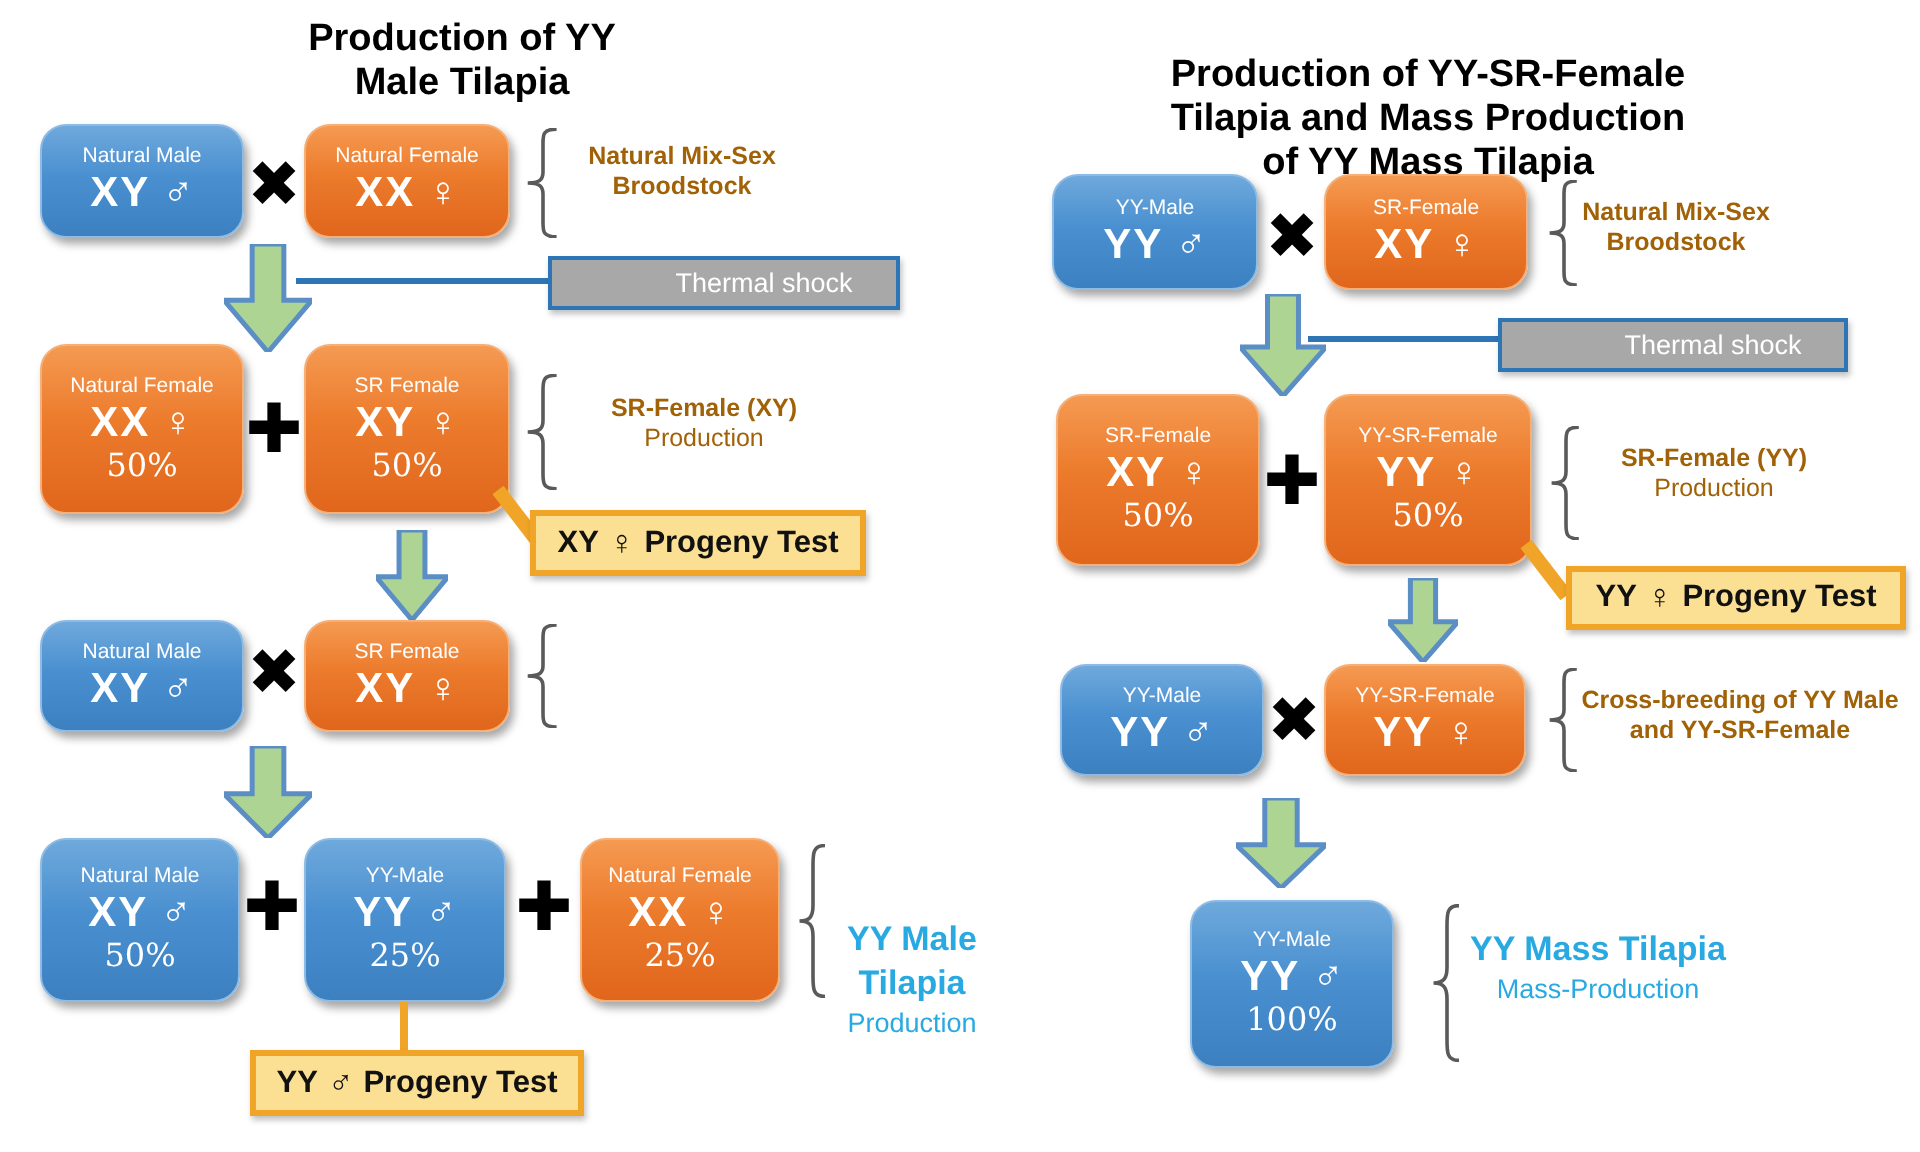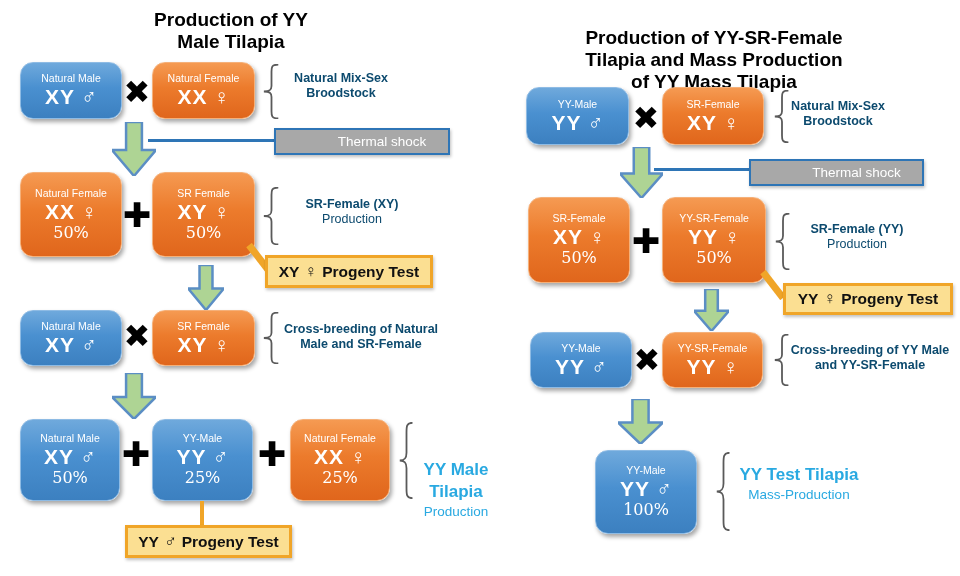--- a/index.html
+++ b/index.html
@@ -21,21 +21,21 @@
 
   .op { position:absolute; color:#000; font-weight:bold; text-align:center;
         font-family:"DejaVu Sans",sans-serif; }
 
   .arrow { position:absolute; }
   .arrow svg { display:block; width:100%; height:100%; }
 
   .brace { position:absolute; }
   .brace svg { display:block; width:100%; height:100%; }
 
-  .ann { position:absolute; text-align:center; color:#0c4a6e; font-size:12.5px;
+  .ann { position:absolute; text-align:center; color:#a16207; font-size:12.5px;
          font-weight:bold; line-height:1.2; }
   .ann .sub { font-weight:normal; }
   .ann-cyan { position:absolute; text-align:center; color:#29a9e1; line-height:1.3; }
   .ann-cyan .big { font-size:17px; font-weight:bold; }
   .ann-cyan .sub { font-size:13.5px; font-weight:normal; }
 
   .thermal { position:absolute; background:#a8a8a8; border:2.5px solid #2e75b6; color:#fff;
              font-size:13.5px; display:flex; align-items:center; justify-content:center;
              box-shadow:1px 2px 3px rgba(0,0,0,.25);padding-left:40px; }
   .hline { position:absolute; background:#2e75b6; height:3px; }
@@ -129,24 +129,20 @@
   <div class="op" style="left:120px;top:318px;width:34px;font-size:32px;line-height:36px;">✖</div>
   <div class="box orange" style="left:152px;top:310px;width:103px;height:56px;">
     <div class="lbl">SR Female</div>
     <div class="geno"><span>XY</span><span class="sym">♀</span></div>
   </div>
   <div class="brace" style="left:263px;top:312px;width:17px;height:52px;">
     <svg viewBox="0 0 20 100" preserveAspectRatio="none">
         <path d="M18,1 C10,1 10,6 10,14 L10,40 C10,47 8,50 1,50 C8,50 10,53 10,60 L10,86 C10,94 10,99 18,99" fill="none" stroke="#5a5a5a" stroke-width="1.8" vector-effect="non-scaling-stroke"></path>
       </svg>
   </div>
-  <div class="ann" style="left:270px;top:322px;width:182px;">
-    <div>Cross-breeding of Natural</div>
-    <div>Male and SR-Female</div>
-  </div>
   <div class="arrow" style="left:112px;top:373px;width:44px;height:46px;">
     <svg viewBox="0 0 100 100" preserveAspectRatio="none">
         <polygon points="32,0 68,0 68,52 100,52 50,100 0,52 32,52" fill="#aed494" stroke="#5b8ec4" stroke-width="2.5" vector-effect="non-scaling-stroke"></polygon>
       </svg>
   </div>
 
   <div class="box blue" style="left:20px;top:419px;width:100px;height:82px;">
     <div class="lbl">Natural Male</div>
     <div class="geno"><span>XY</span><span class="sym">♂</span></div>
     <div class="pct">50%</div>
@@ -277,17 +273,17 @@
     <div class="lbl">YY-Male</div>
     <div class="geno"><span>YY</span><span class="sym">♂</span></div>
     <div class="pct">100%</div>
   </div>
   <div class="brace" style="left:716px;top:452px;width:15px;height:79px;">
     <svg viewBox="0 0 20 100" preserveAspectRatio="none">
         <path d="M18,1 C10,1 10,6 10,14 L10,40 C10,47 8,50 1,50 C8,50 10,53 10,60 L10,86 C10,94 10,99 18,99" fill="none" stroke="#5a5a5a" stroke-width="1.8" vector-effect="non-scaling-stroke"></path>
       </svg>
   </div>
   <div class="ann-cyan" style="left:725px;top:464px;width:148px;">
-    <div class="big">YY Test Tilapia</div>
+    <div class="big">YY Mass Tilapia</div>
     <div class="sub">Mass-Production</div>
   </div>
 
 </div>
 
 </body></html>

